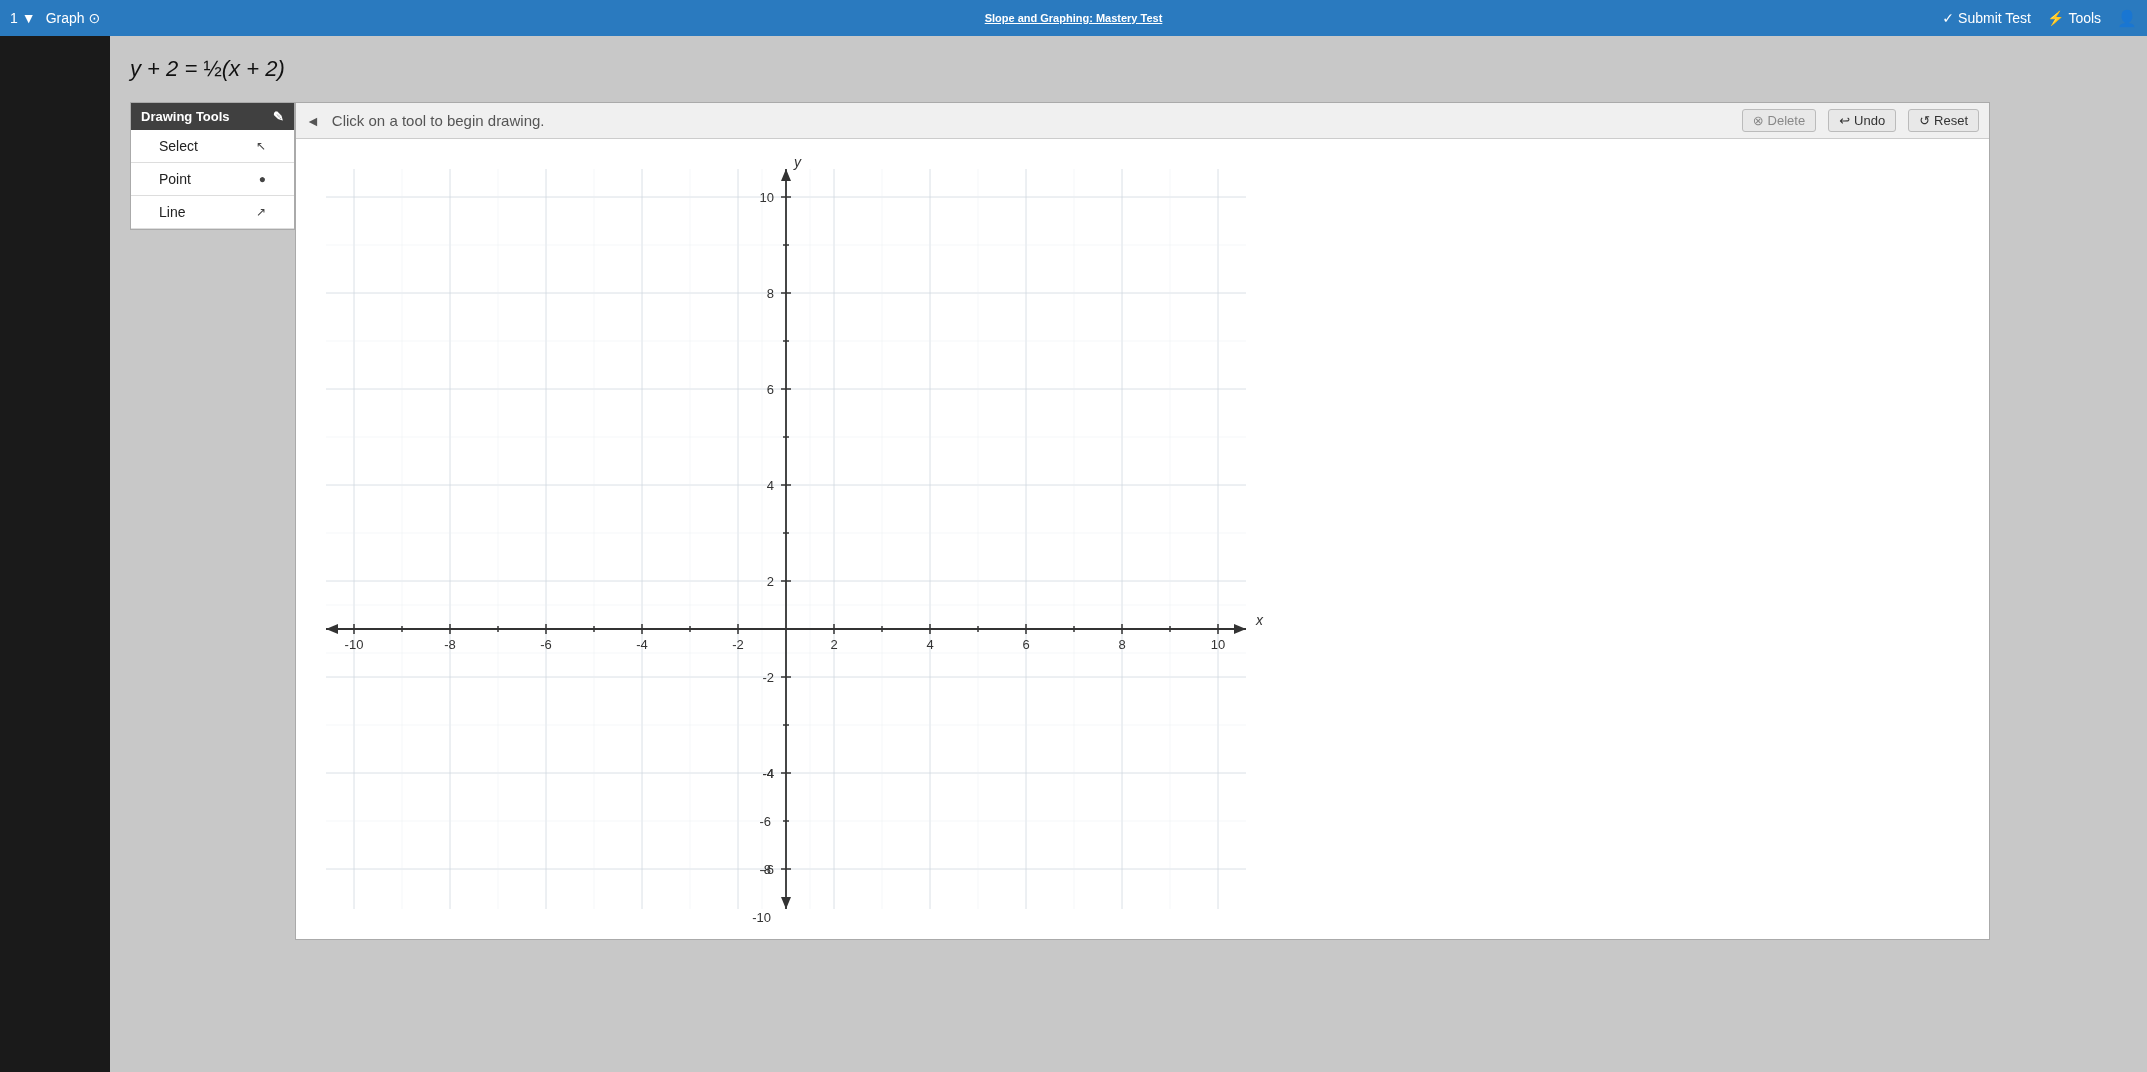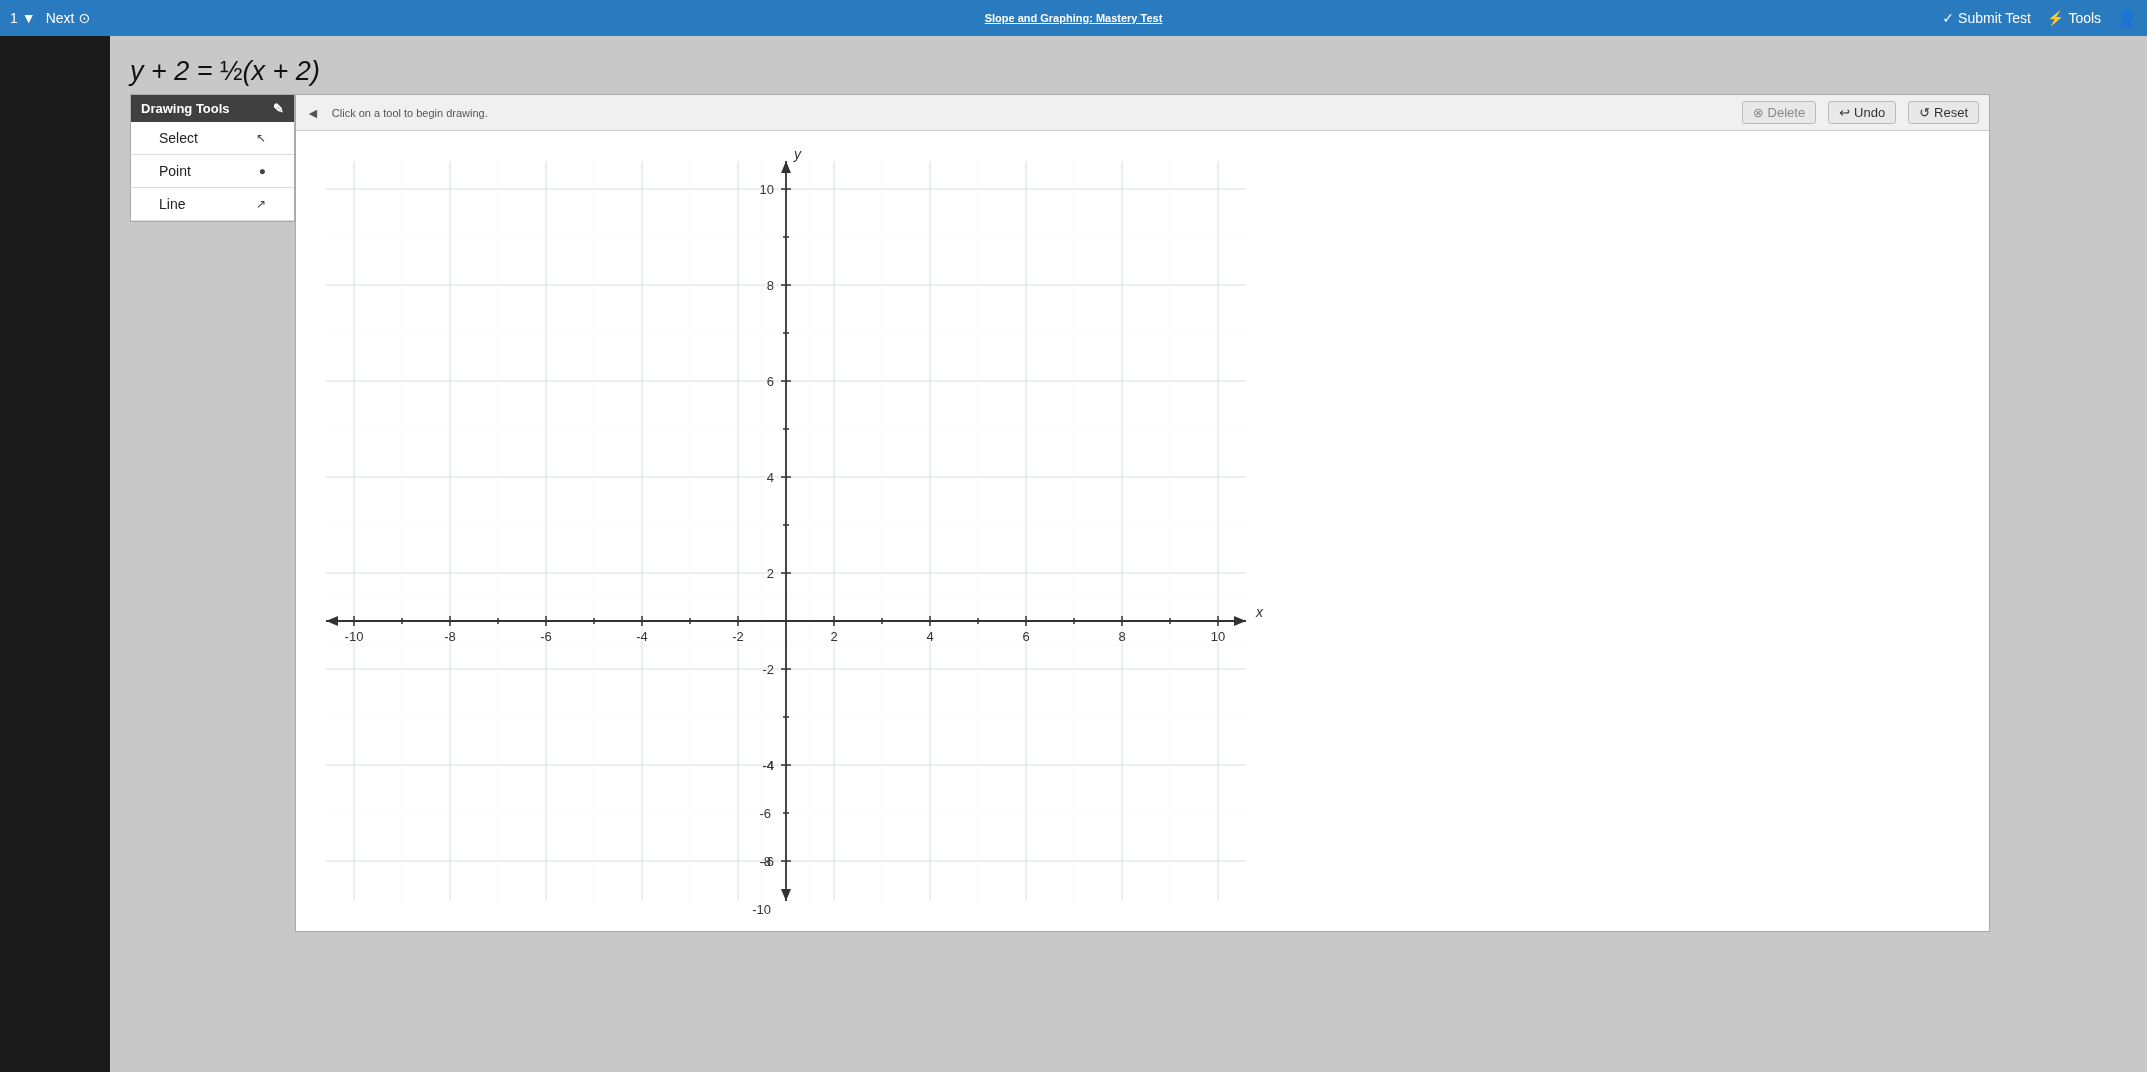--- a/index.html
+++ b/index.html
@@ -80,23 +80,23 @@
       padding: 20px 20px;
     }
 
     .question-text {
       font-size: 15px;
       color: #333;
       margin-bottom: 12px;
     }
 
     .equation {
-      font-size: 27px;
+      font-size: 22px;
       color: #111;
-      margin-bottom: 7px;
+      margin-bottom: 20px;
       font-style: italic;
     }
 
     
     .graph-container {
       display: flex;
       align-items: flex-start;
       gap: 0;
     }
 
@@ -154,21 +154,21 @@
       gap: 12px;
     }
 
     .collapse-arrow {
       cursor: pointer;
       color: #555;
       font-size: 14px;
     }
 
     .click-hint {
-      font-size: 11px;
+      font-size: 15px;
       color: #555;
       flex: 1;
     }
 
     .toolbar-btn {
       display: flex;
       align-items: center;
       gap: 4px;
       background: #e8e8e8;
       border: 1px solid #bbb;
@@ -214,21 +214,21 @@
 </head>
 <body>
 
 <div class="left-sidebar"></div>
 
 <div class="top-bar">
   <div class="question-nav">
     <span>1</span>
     <span style="cursor:pointer">▼</span>
   </div>
-  <span style="margin-left:10px; color:white; font-size:14px; cursor:pointer;">Next</span>
+  <span style="margin-left:10px; color:white; font-size:14px; cursor:pointer;">Graph</span>
   <span style="color:white; font-size:14px; margin-left:4px;">⊙</span>
 
   <div class="top-bar-title">Slope and Graphing: Mastery Test</div>
 
   <div class="top-bar-right">
     <div class="submit-btn">
       <span>✓</span>
       <span>Submit Test</span>
     </div>
     <div class="tools-btn">

